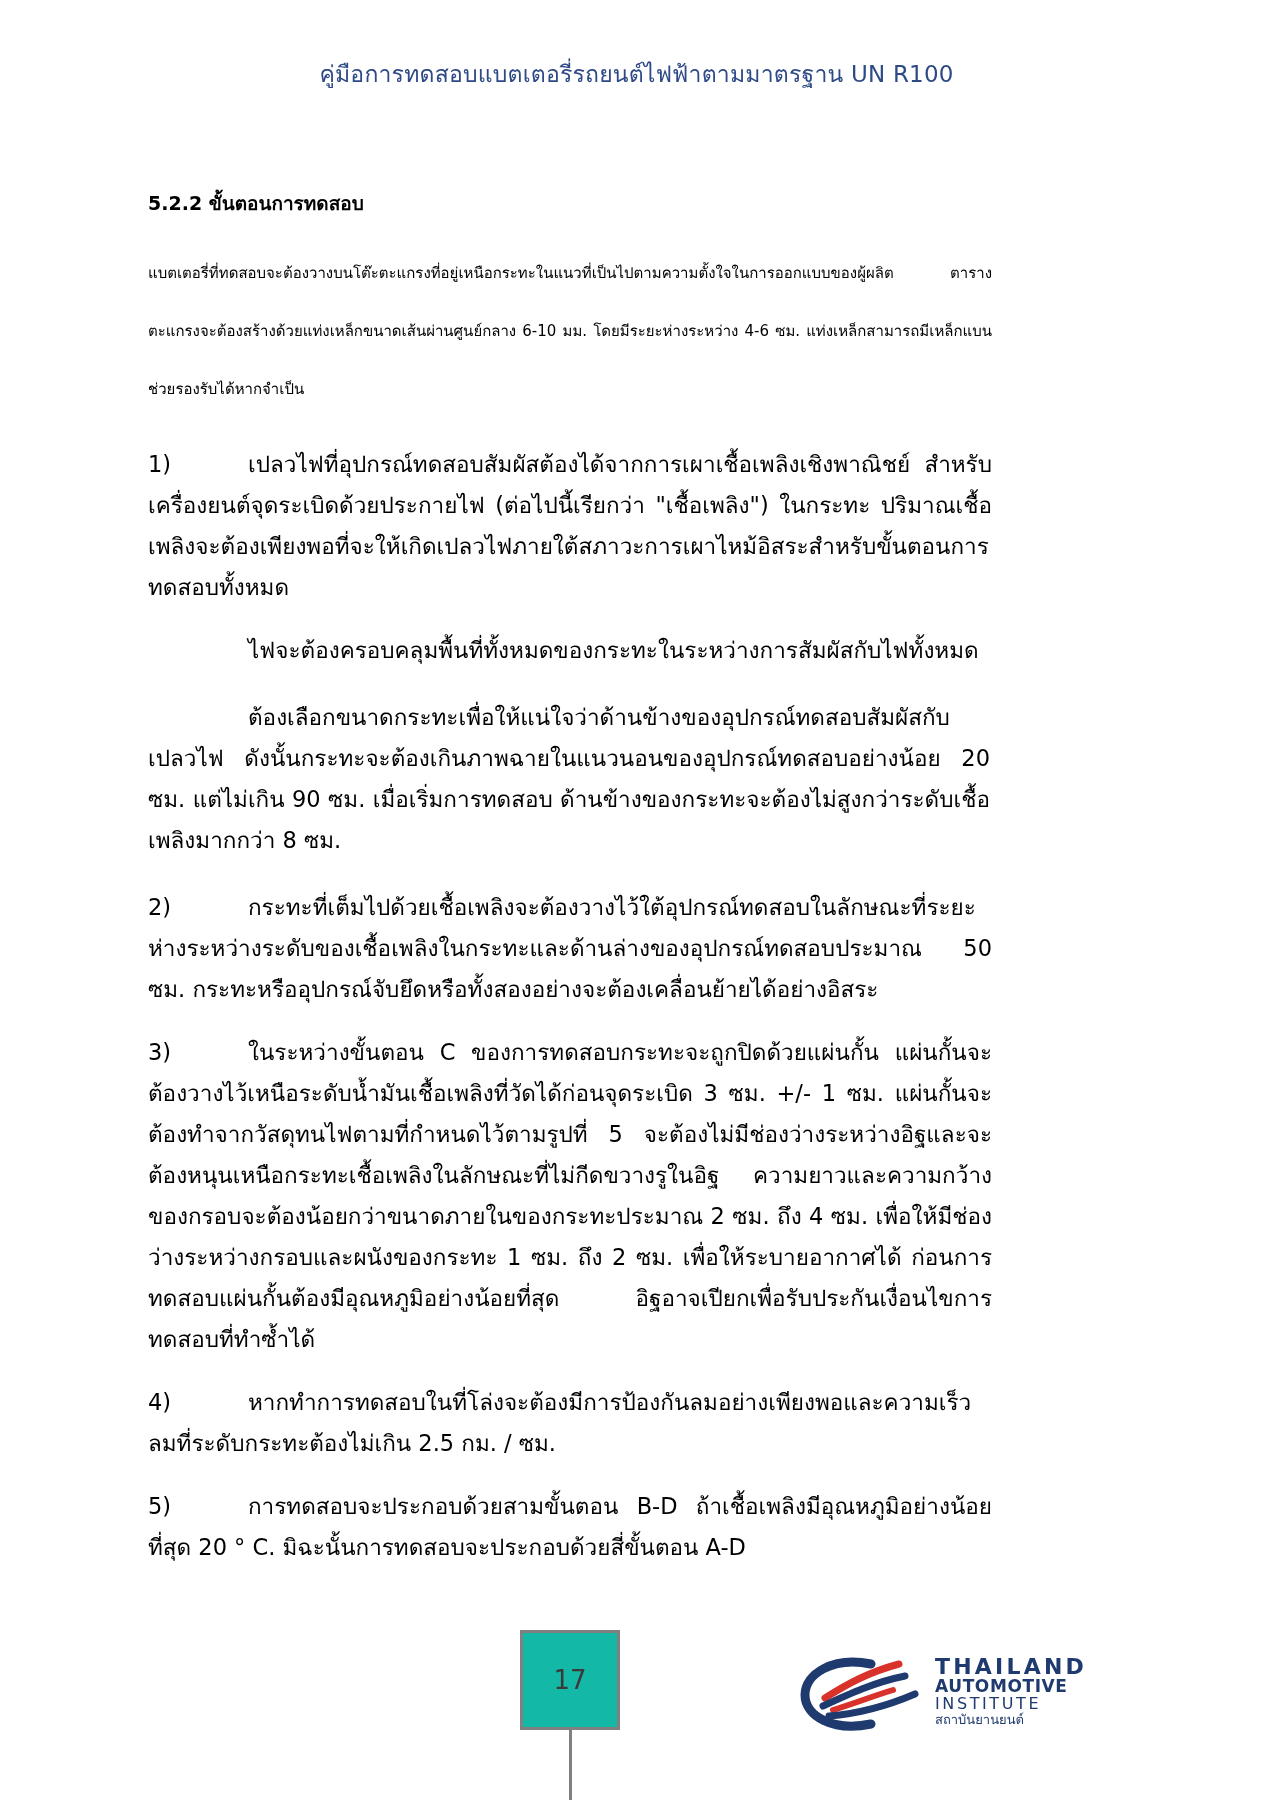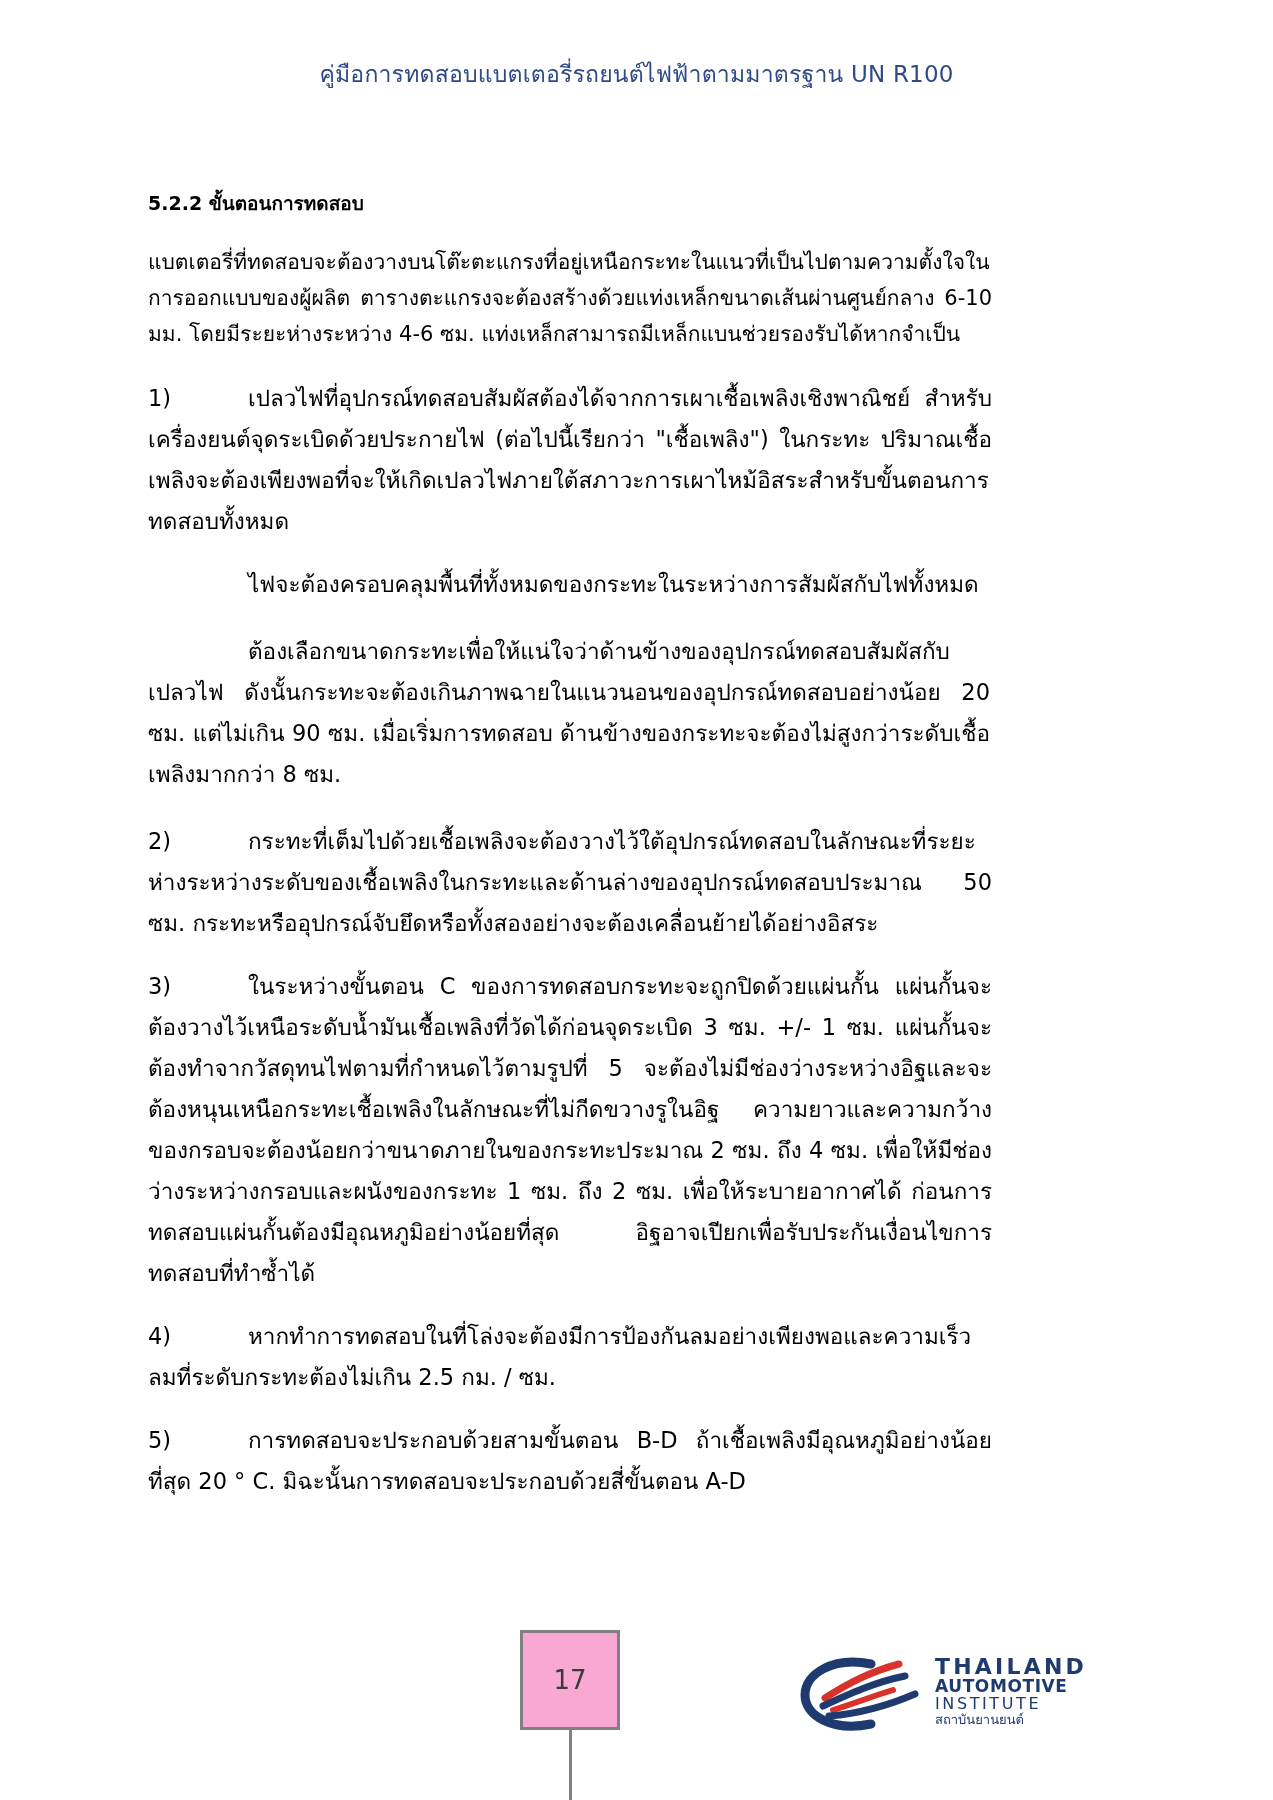--- a/index.html
+++ b/index.html
@@ -47,22 +47,22 @@
 
   .section-heading {
     font-size: 19px;
     font-weight: bold;
     line-height: 34px;
     margin: 0 0 24px 0;
     color: #000;
   }
 
   p.para {
-    font-size: 21px;
-    line-height: 36px;
+    font-size: 15px;
+    line-height: 58px;
     margin: 0 0 26px 0;
     text-align: justify;
     text-justify: inter-word;
     color: #000;
     word-break: break-word;
   }
 
   p.para:last-child { margin-bottom: 0; }
 
   
@@ -111,21 +111,21 @@
     top: 0px;
     width: 100px;
     height: 100px;
     border: 3px solid #808080;
     box-sizing: border-box;
     display: flex;
     align-items: center;
     justify-content: center;
     font-size: 26px;
     color: #3a3a3a;
-    background: #f9a8d4;
+    background: #14b8a6;
   }
   .page-number-stem {
     position: absolute;
     left: 569px;
     top: 100px;
     width: 3px;
     height: 105px;
     background: #808080;
   }
 

